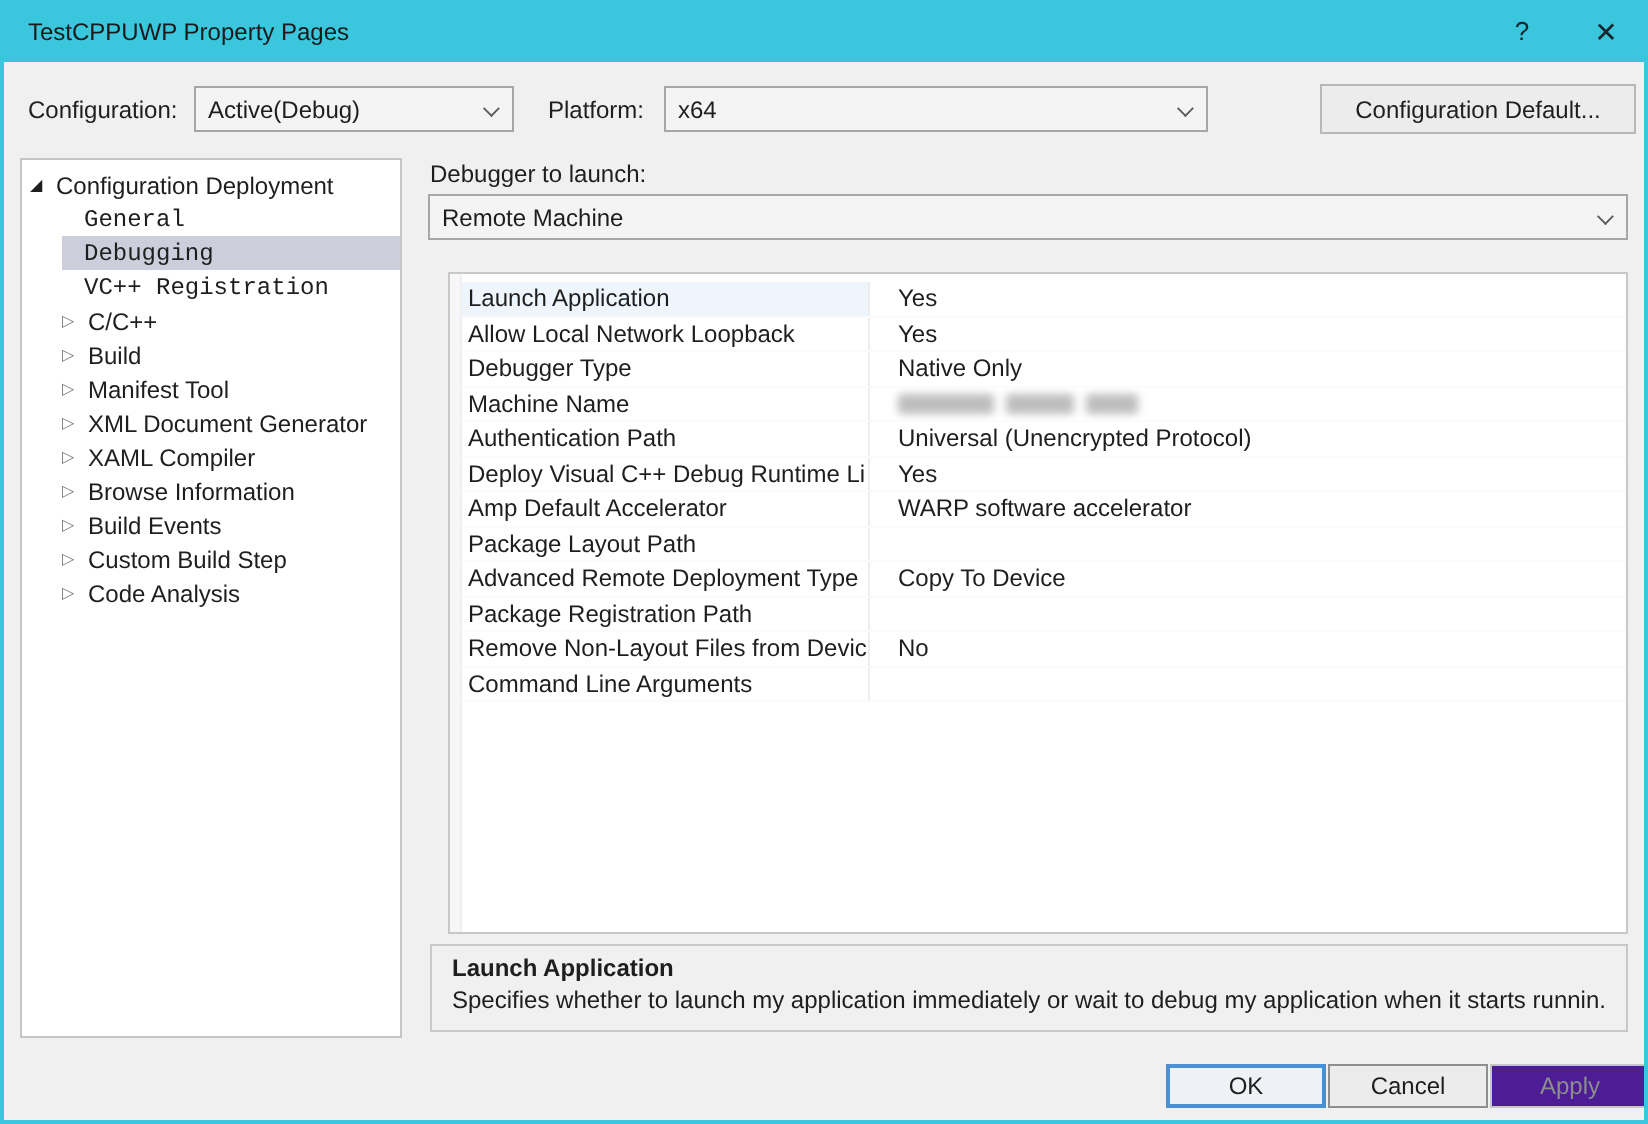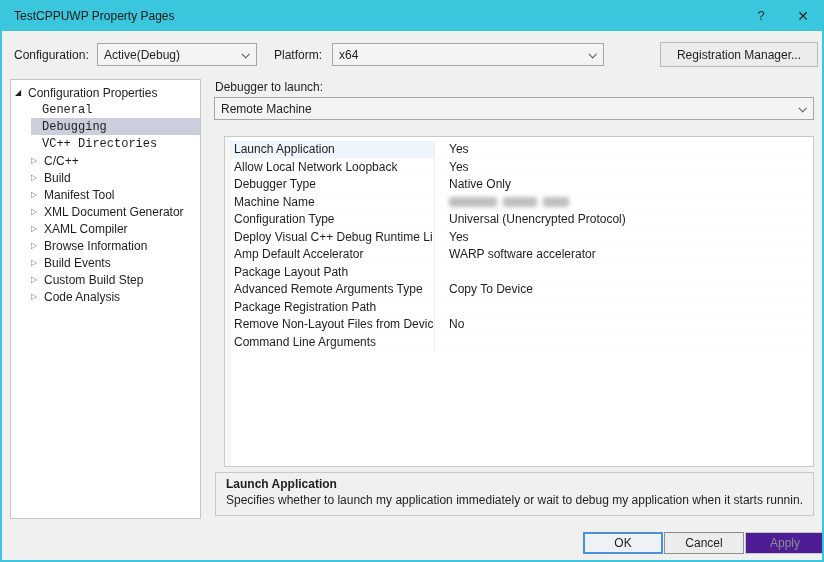--- a/index.html
+++ b/index.html
@@ -109,46 +109,46 @@
   <div class="combo" style="left:95px; top:43px; width:160px;">
     <span>Active(Debug)</span>
     <span class="chev"></span>
   </div>
   <span class="lbl" style="left:272px; top:48px;">Platform:</span>
   <div class="combo" style="left:330px; top:43px; width:272px;">
     <span>x64</span>
     <span class="chev"></span>
   </div>
   <div class="btn" style="left:658px; top:42px; width:158px; height:25px;">
-    <span>Registration Manager...</span>
+    <span>Configuration Default...</span>
   </div>
 
   <div class="tree">
       <div class="tree-item root">
         <span class="content">
           <span class="expander expanded">◢</span>
-          <span>Configuration Properties</span>
+          <span>Configuration Deployment</span>
         </span>
       </div>
       <div class="tree-item leaf1">
         <span class="indent"></span>
         <span class="content">
           <span>General</span>
         </span>
       </div>
       <div class="tree-item leaf1">
         <span class="indent"></span>
         <span class="content selected">
           <span>Debugging</span>
         </span>
       </div>
       <div class="tree-item leaf1">
         <span class="indent"></span>
         <span class="content">
-          <span>VC++ Directories</span>
+          <span>VC++ Registration</span>
         </span>
       </div>
       <div class="tree-item branch1">
         <span class="indent"></span>
         <span class="content">
           <span class="expander collapsed">▷</span>
           <span>C/C++</span>
         </span>
       </div>
       <div class="tree-item branch1">
@@ -234,37 +234,37 @@
           <div class="gname">Machine Name</div>
           <div class="gval">
             <span class="redacted">
               <i></i>
               <i></i>
               <i></i>
             </span>
           </div>
         </div>
         <div class="grow">
-          <div class="gname">Configuration Type</div>
+          <div class="gname">Authentication Path</div>
           <div class="gval">Universal (Unencrypted Protocol)</div>
         </div>
         <div class="grow">
           <div class="gname">Deploy Visual C++ Debug Runtime Li</div>
           <div class="gval">Yes</div>
         </div>
         <div class="grow">
           <div class="gname">Amp Default Accelerator</div>
           <div class="gval">WARP software accelerator</div>
         </div>
         <div class="grow">
           <div class="gname">Package Layout Path</div>
           <div class="gval"></div>
         </div>
         <div class="grow">
-          <div class="gname">Advanced Remote Arguments Type</div>
+          <div class="gname">Advanced Remote Deployment Type</div>
           <div class="gval">Copy To Device</div>
         </div>
         <div class="grow">
           <div class="gname">Package Registration Path</div>
           <div class="gval"></div>
         </div>
         <div class="grow">
           <div class="gname">Remove Non-Layout Files from Devic</div>
           <div class="gval">No</div>
         </div>

